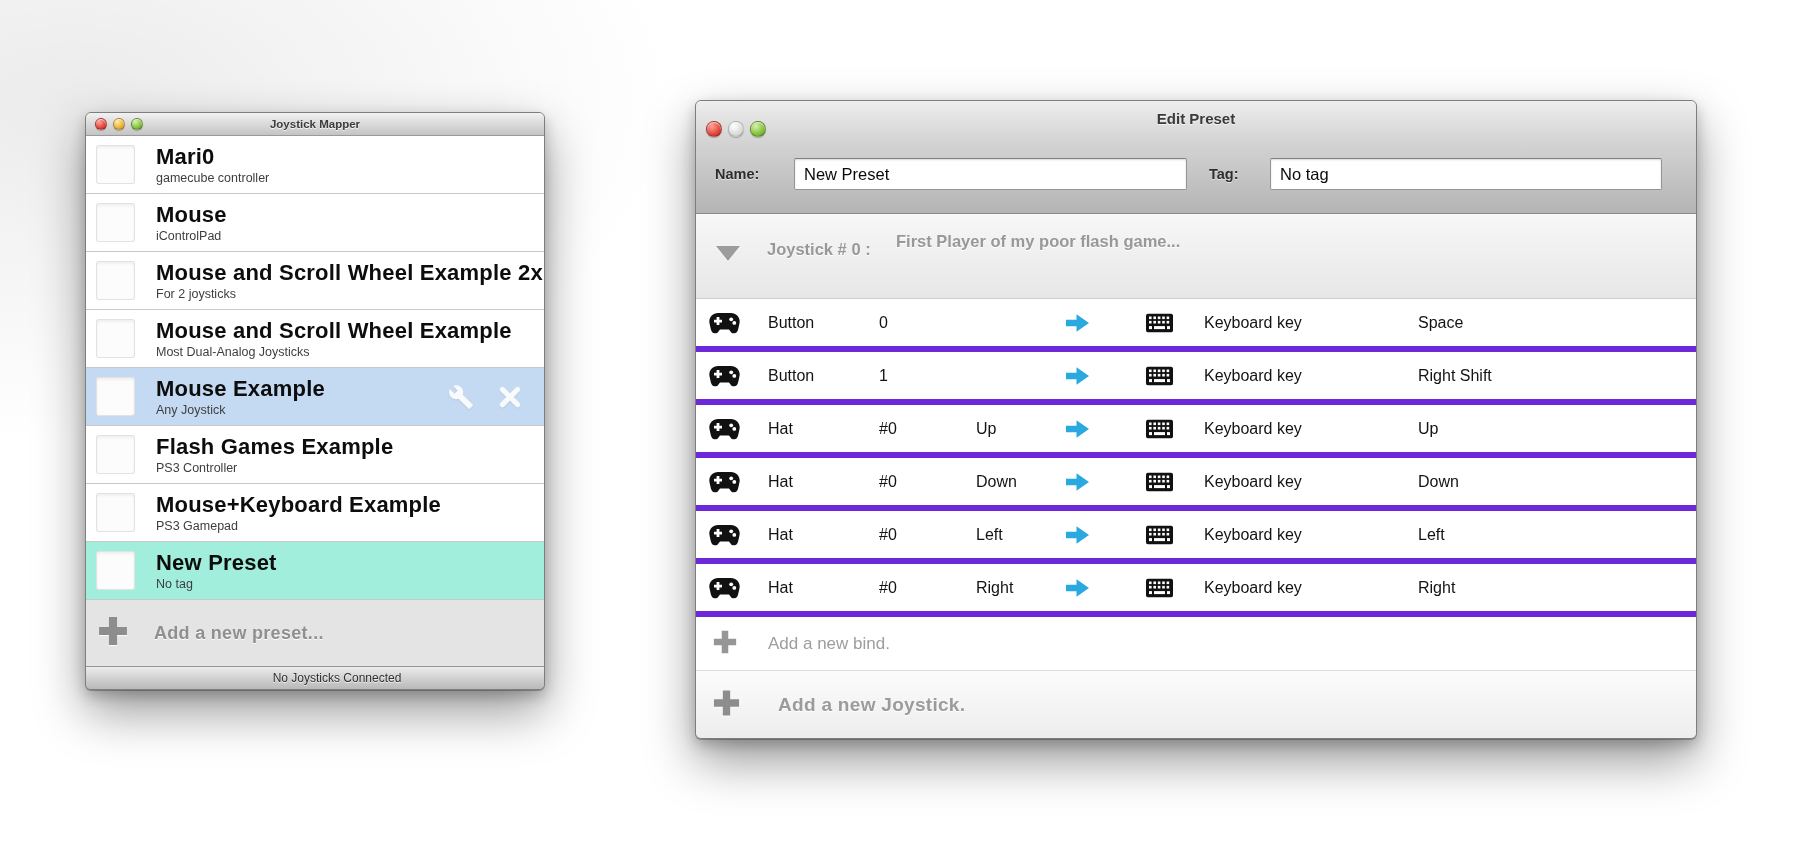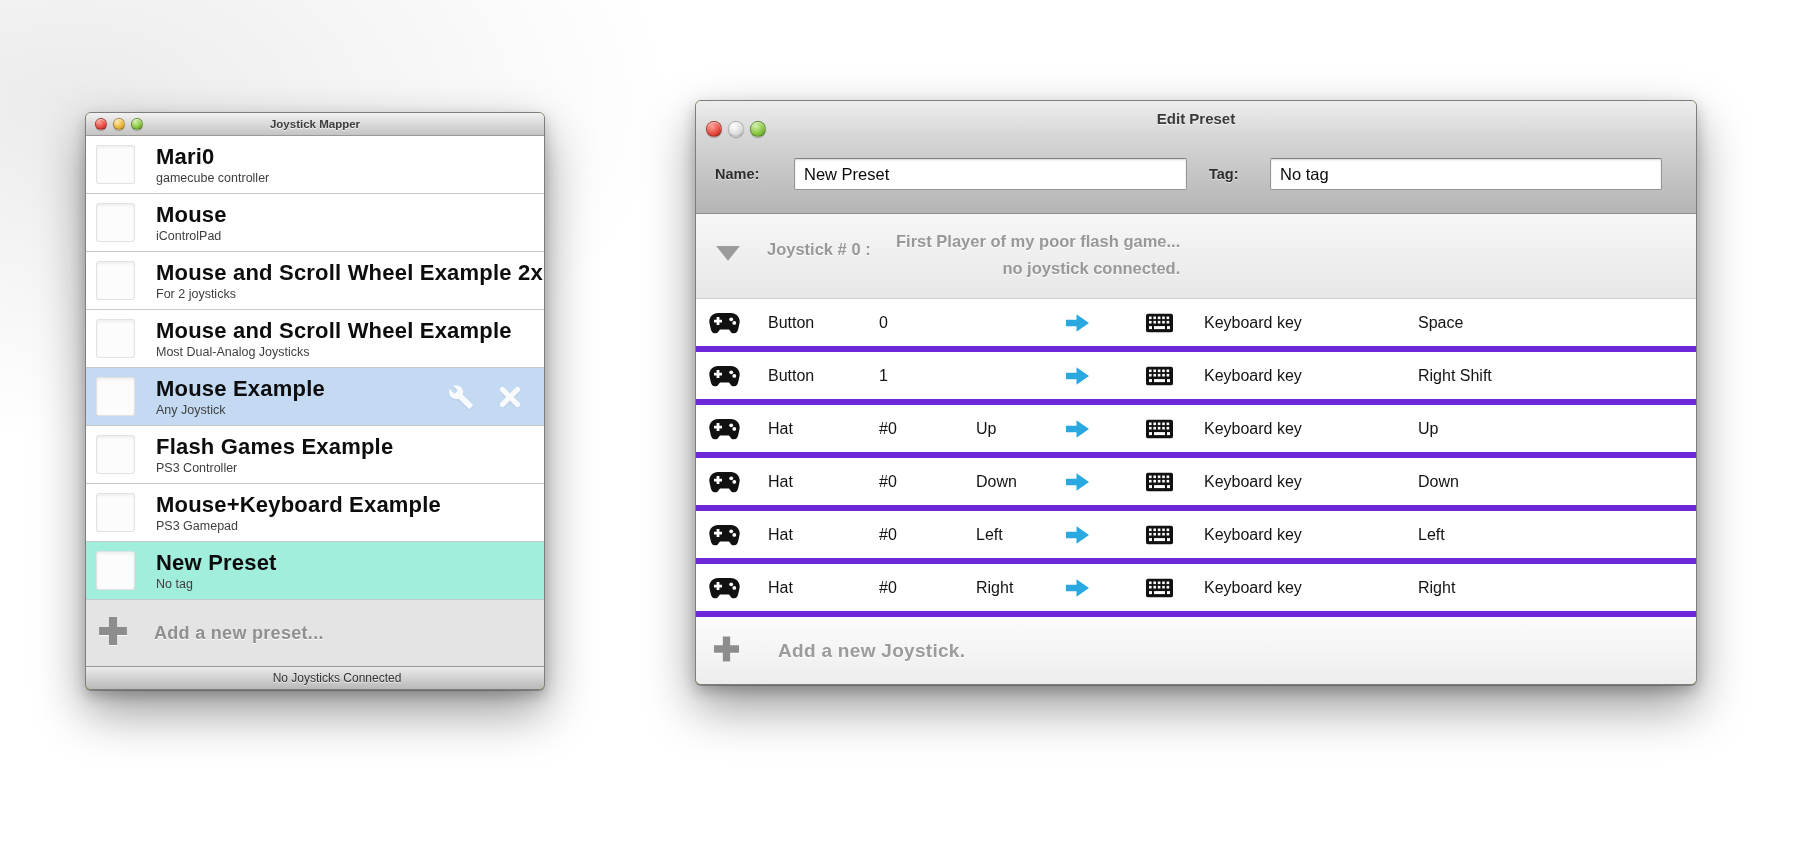--- a/index.html
+++ b/index.html
@@ -189,21 +189,20 @@
       <label class="flabel tag">Tag:</label>
       <input class="field tagf" type="text" readonly="" value="No tag" style="">
     </div>
   </header>
 
   <div class="joy-header">
     <span class="disclosure"></span>
     <span class="joy-label">Joystick # 0 :</span>
     <span class="joy-desc">
       <span>First Player of my poor flash game...</span>
-      <span>no joystick connected.</span>
     </span>
   </div>
 
   <div class="bind-list">
 
     <div class="bind-row">
       <span class="c-icon">
           <svg width="31" height="21" viewBox="0 0 31 21">
             <path fill="#111" d="M9,0.5 h13 c5,0 8.7,3.8 8.7,8.5 0,0.5 -0.2,1.7 -0.7,4 -0.4,2.1 -0.9,4.2 -1.5,5.6 -0.6,1.4 -2,2.4 -3.5,2.4 -1.3,0 -2.4,-0.6 -3.1,-1.6 l-1.9,-2.4 H11 l-1.9,2.4 c-0.7,1 -1.8,1.6 -3.1,1.6 -1.5,0 -2.9,-1 -3.5,-2.4 C1.9,17.2 1.4,15.1 1,13 0.5,10.7 0.3,9.5 0.3,9 0.3,4.3 4,0.5 9,0.5 z"></path>
             <path fill="#fff" d="M7.6,4.6 h2.8 v2.6 h2.6 v2.8 h-2.6 v2.6 H7.6 v-2.6 H5 V7.2 h2.6 z"></path>
@@ -437,20 +436,26 @@
               <rect x="8" y="12.6" width="11" height="3"></rect>
               <rect x="21" y="12.6" width="3" height="3"></rect>
             </g>
           </svg>
         </span>
       <span class="c-target">Keyboard key</span>
       <span class="c-key">Right</span>
     </div>
   </div>
 
+  <div class="add-bind">
+    <span class="plus"><svg width="24" height="24" viewBox="0 0 28 28">
+          <path fill="#969696" d="M10.2,1 h7.6 v9.2 H27 v7.6 h-9.2 V27 h-7.6 v-9.2 H1 v-7.6 h9.2 z"></path>
+        </svg></span>
+    <span class="txt">Add a new bind.</span>
+  </div>
 
   <div class="add-joystick">
     <span class="plus"><svg width="27" height="27" viewBox="0 0 28 28">
           <path fill="#8d8d8d" d="M10.2,1 h7.6 v9.2 H27 v7.6 h-9.2 V27 h-7.6 v-9.2 H1 v-7.6 h9.2 z"></path>
         </svg></span>
     <span class="txt">Add a new Joystick.</span>
   </div>
 </section>
 
 </body></html>

